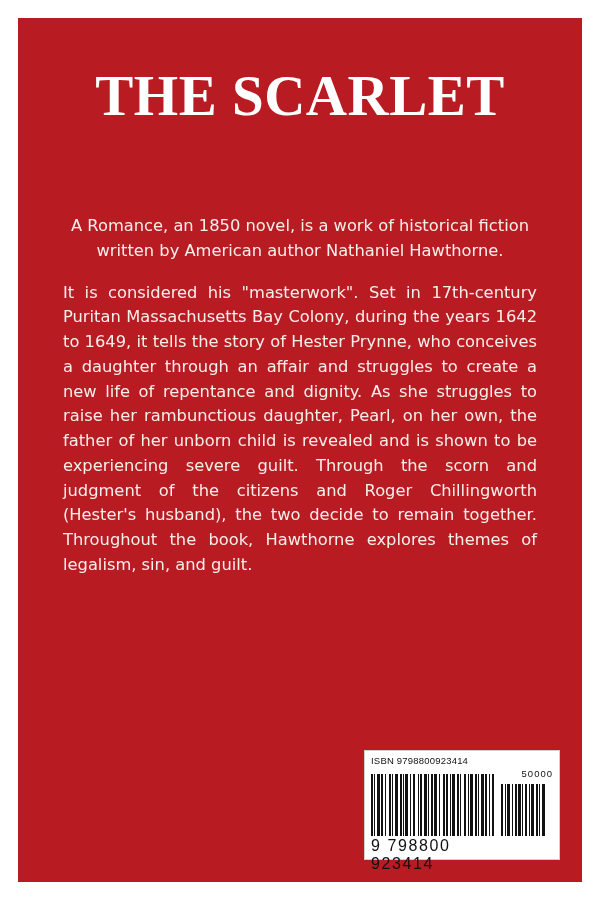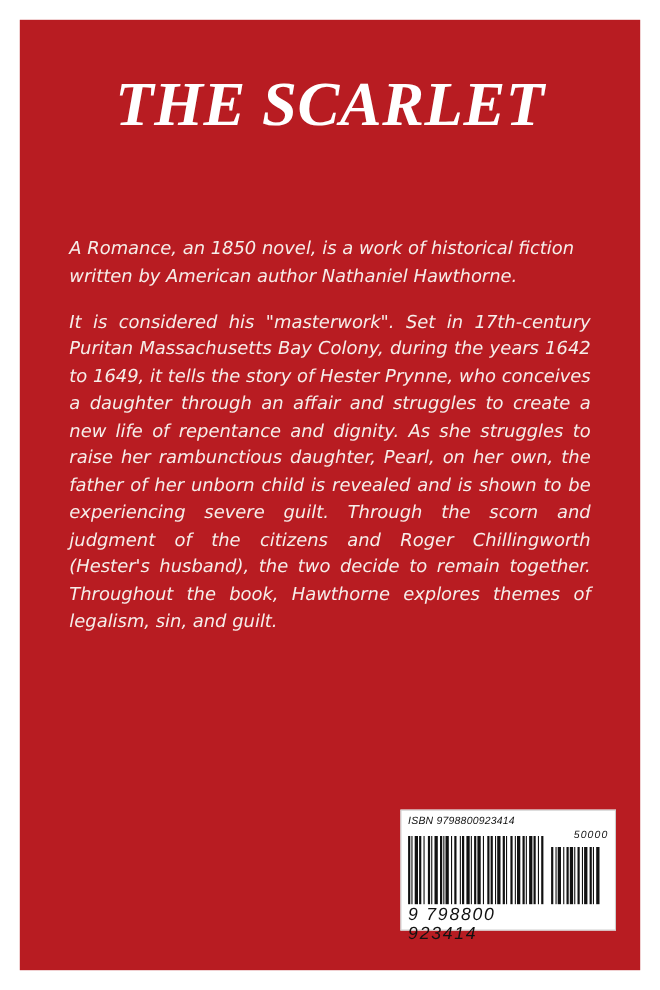--- a/index.html
+++ b/index.html
@@ -13,21 +13,20 @@
     font-family: "DejaVu Sans", sans-serif;
     overflow: hidden;
   }
 
   .page {
     position: relative;
     width: 600px;
     height: 900px;
     background: #ffffff;
     box-sizing: border-box;
-    font-style: italic;
   }
 
   .cover {
     position: absolute;
     left: 18px;
     top: 18px;
     width: 564px;
     height: 864px;
     background: #b81c22;
     overflow: hidden;
@@ -60,31 +59,31 @@
     text-justify: inter-word;
   }
   .body-text p {
     margin: 0 0 17px 0;
   }
   .body-text p:last-child {
     margin-bottom: 0;
     text-align: justify;
   }
   .body-text p.p1 {
-    text-align: left;
+    text-align: center;
   }
   .para-justify {
     text-align: justify;
   }
 
   
   .barcode-box {
     position: absolute;
     right: 22px;
-    bottom: 36px;
+    bottom: 22px;
     width: 196px;
     height: 110px;
     background: #ffffff;
     border: 1px solid #cfcfcf;
     box-sizing: border-box;
     padding: 4px 6px 3px 6px;
   }
   .isbn-line {
     font-family: "Liberation Sans", sans-serif;
     font-size: 9.5px;

